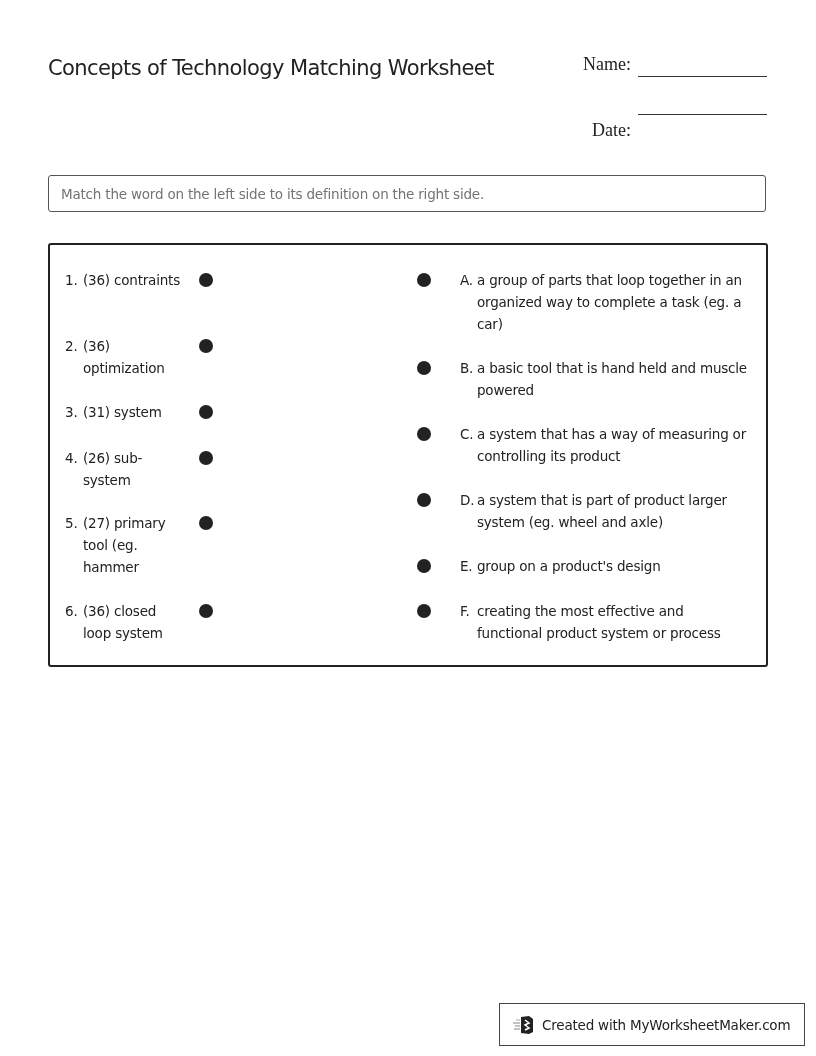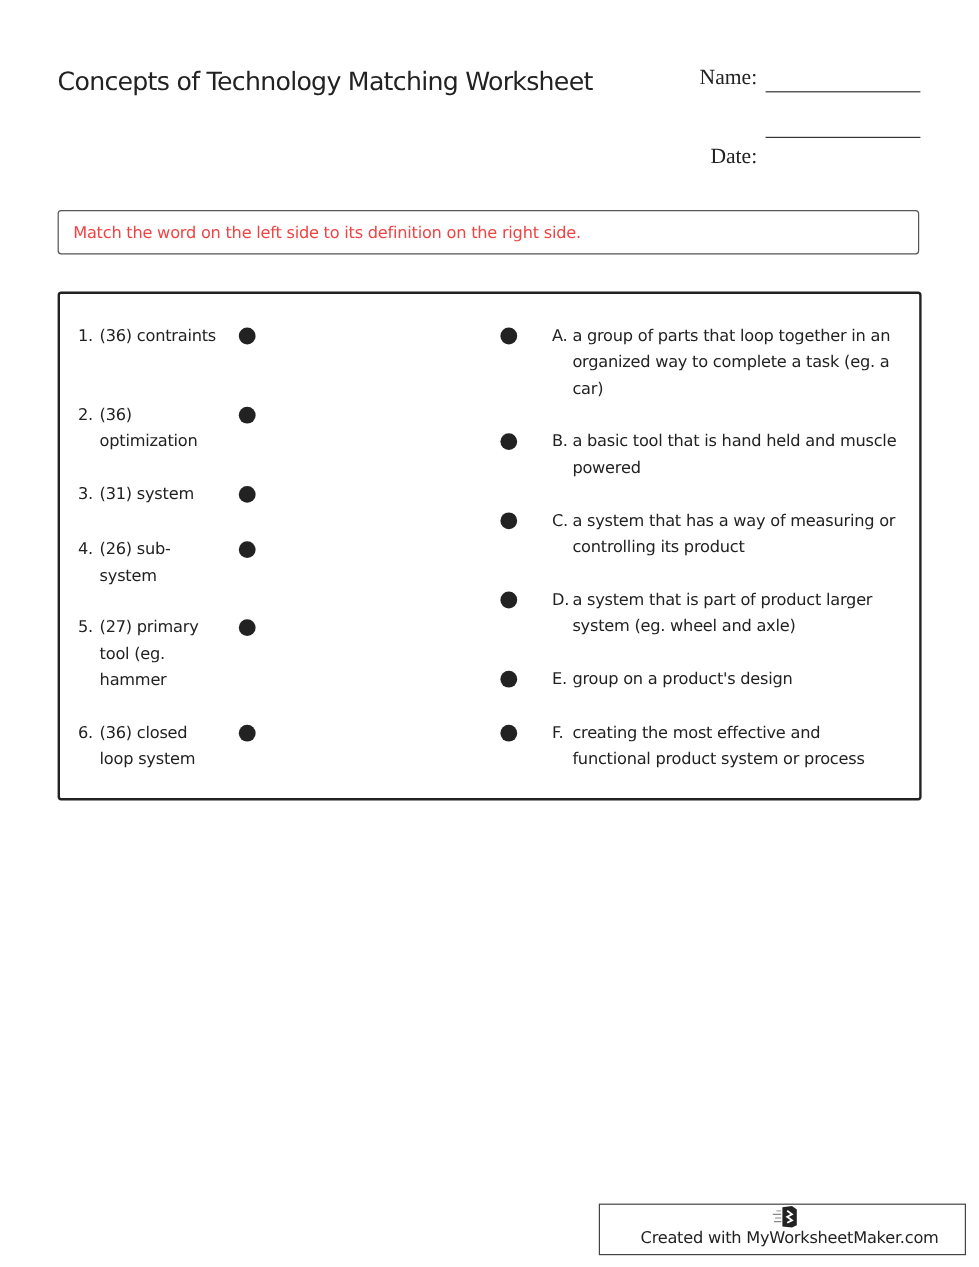--- a/index.html
+++ b/index.html
@@ -49,21 +49,21 @@
       left: 48px;
       top: 175px;
       width: 718px;
       height: 37px;
       box-sizing: border-box;
       border: 1px solid #555;
       border-radius: 3px;
       padding: 0 0 0 12px;
       font-size: 13.5px;
       line-height: 36px;
-      color: #ef4444;
+      color: #737373;
       letter-spacing: -0.2px;
     }
     .match-box {
       position: absolute;
       left: 48px;
       top: 243px;
       width: 720px;
       height: 424px;
       box-sizing: border-box;
       border: 2px solid #222;
@@ -120,21 +120,20 @@
       width: 306px;
       height: 43px;
       box-sizing: border-box;
       border: 1px solid #444;
       display: flex;
       align-items: center;
       padding-left: 12px;
       font-size: 13.5px;
       color: #222;
       letter-spacing: -0.2px;
-      flex-direction: column;
     }
     .footer-badge svg {
       margin-right: 6px;
     }
   </style>
 </head>
 <body>
 
 <h1 class="title">Concepts of Technology Matching Worksheet</h1>
 

